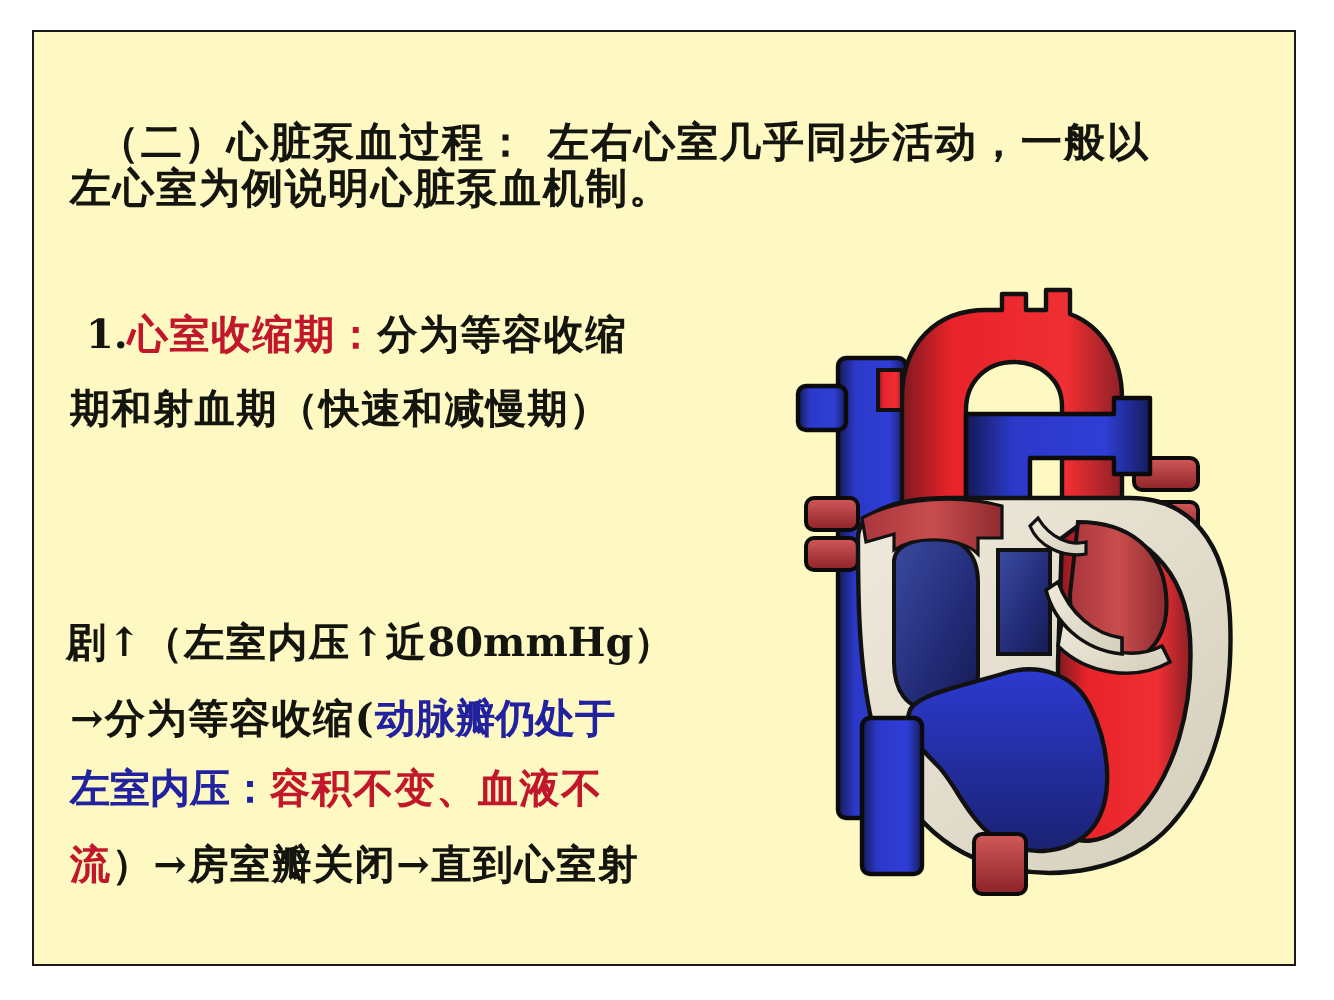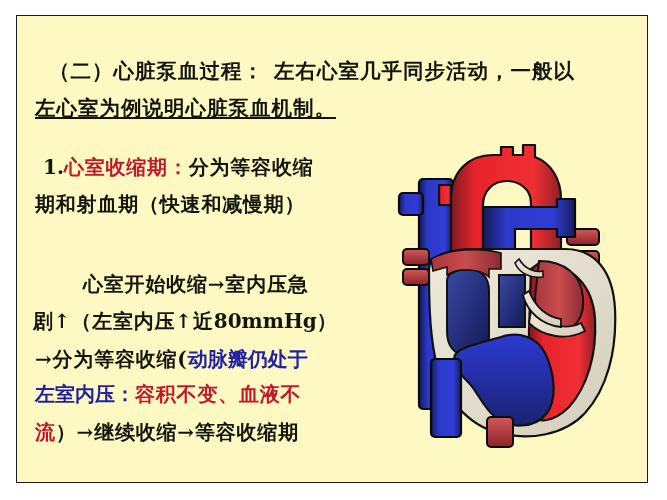--- a/index.html
+++ b/index.html
@@ -65,44 +65,43 @@
 </head>
 <body>
 
 <div id="slide">
 
   <div id="text-col">
 
     <div class="line hdr" style="left:32px; top:41px;">
       <span>（二）心脏泵血过程：</span><span style="display:inline-block;width:10px;"></span><span>左右心室几乎同步活动，一般以</span>
     </div>
-    <div class="line hdr" style="left:18px; top:78px;text-decoration:underline;">左心室为例说明心脏泵血机制。</div>
+    <div class="line hdr" style="left:18px; top:64px;">左心室为例说明心脏泵血机制。</div>
 
     <div class="line body-line" style="left:26px; top:138px;">
       <span class="num">1.</span><span class="red">心室收缩期：</span><span>分为等容收缩</span>
     </div>
     <div class="line body-line" style="left:18px; top:175px;">期和射血期（快速和减慢期）</div>
 
 
-    <div class="line body-line" style="left:66px; top:255px;">心室开始收缩→室内压急</div>
 
     <div class="line body-line" style="left:16px; top:292px;">
       <span>剧↑（左室内压↑近</span><span class="num">80mmHg</span><span>）</span>
     </div>
 
     <div class="line body-line" style="left:18px; top:330px;">
       <span>→分为等容收缩(</span><span class="sans-blue">动脉瓣仍处于</span>
     </div>
 
     <div class="line body-line" style="left:18px; top:365px;">
       <span class="sans-blue">左室内压：</span><span class="red">容积不变、血液不</span>
     </div>
 
     <div class="line body-line" style="left:18px; top:403px;">
-      <span class="red">流</span><span>）→继续收缩→等容收缩期</span>
+      <span class="red">流</span><span>）→房室瓣关闭→直到心室射</span>
     </div>
 
 
   </div>
 
   <div id="heart-figure">
     <svg viewBox="0 0 255 320" xmlns="http://www.w3.org/2000/svg">
       <defs>
         <linearGradient id="gRed" x1="0" y1="0" x2="1" y2="0">
           <stop offset="0%" stop-color="#7d1a20"></stop>

